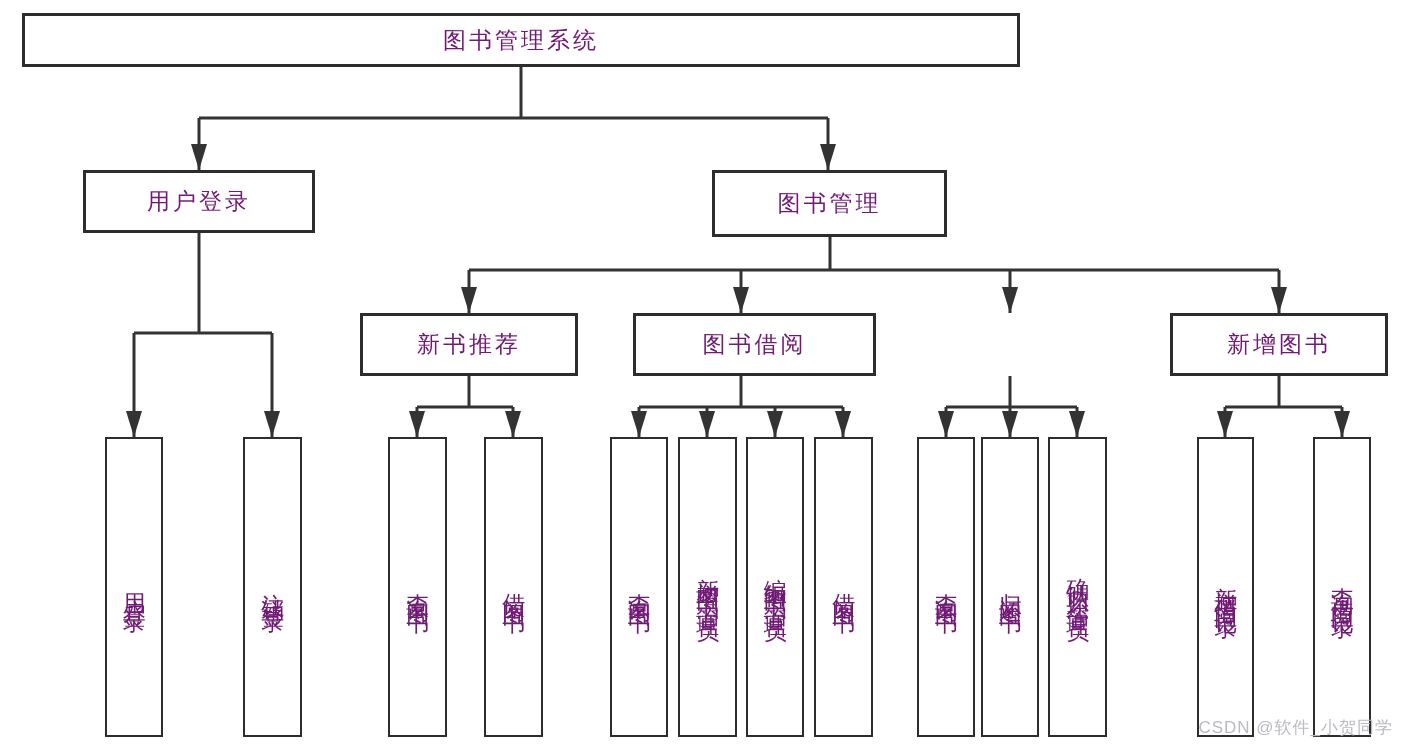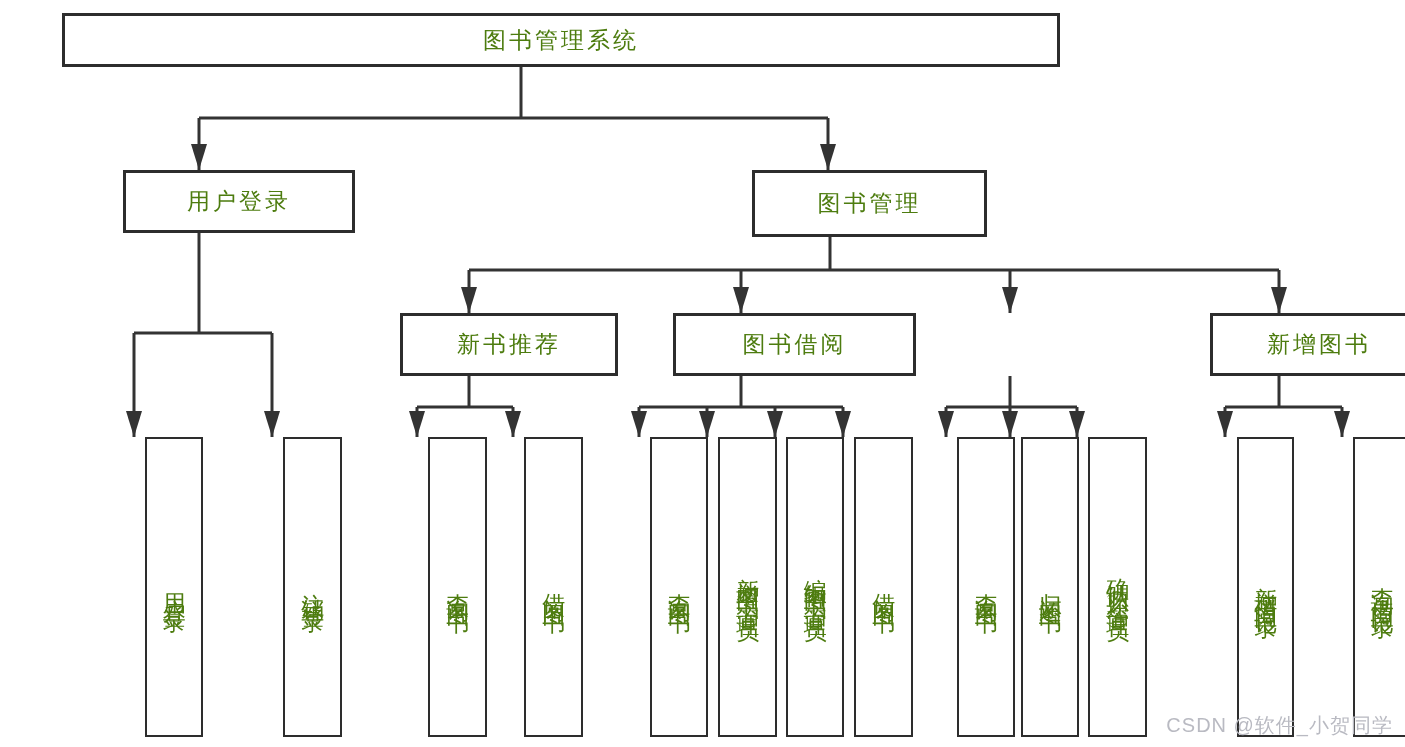--- a/index.html
+++ b/index.html
@@ -17,42 +17,41 @@
     z-index: 1;
   }
   .box {
     position: absolute;
     box-sizing: border-box;
     background: #ffffff;
     border: 3px solid #2d2d2d;
     display: flex;
     align-items: center;
     justify-content: center;
-    color: #4d7c0f;
+    color: #701a75;
     z-index: 2;
-    margin-left: 40px;
   }
   .hbox {
     font-size: 23px;
     letter-spacing: 3px;
     white-space: nowrap;
   }
   .leaf {
     border-width: 2.5px;
     writing-mode: vertical-lr;
     text-orientation: mixed;
     font-size: 23px;
     letter-spacing: 6px;
     line-height: 1.1;
   }
   .watermark {
     position: absolute;
     right: 12px;
     bottom: 8px;
-    font-size: 20px;
+    font-size: 17px;
     color: #b9bac2;
     letter-spacing: 1px;
     z-index: 3;
     white-space: nowrap;
   }
 </style>
 </head>
 <body>
 
 <div id="canvas">

